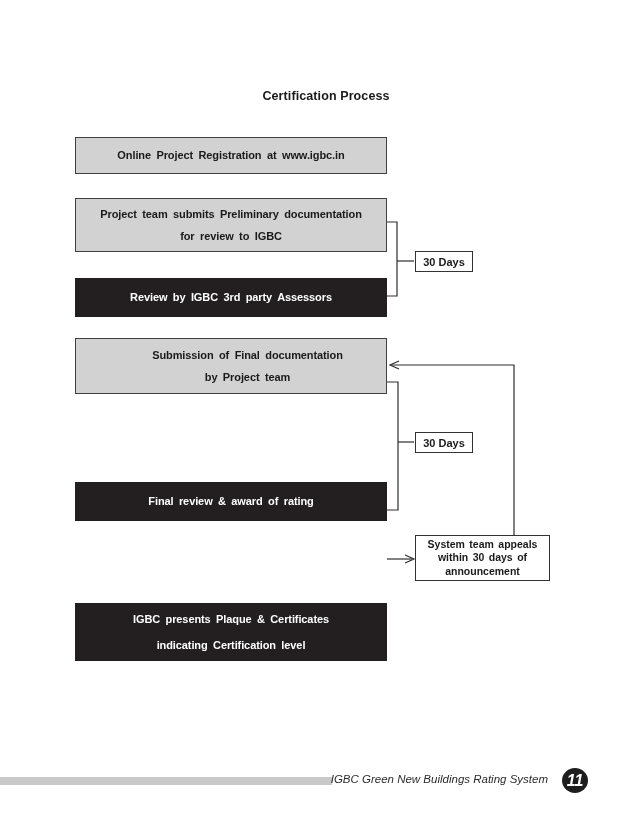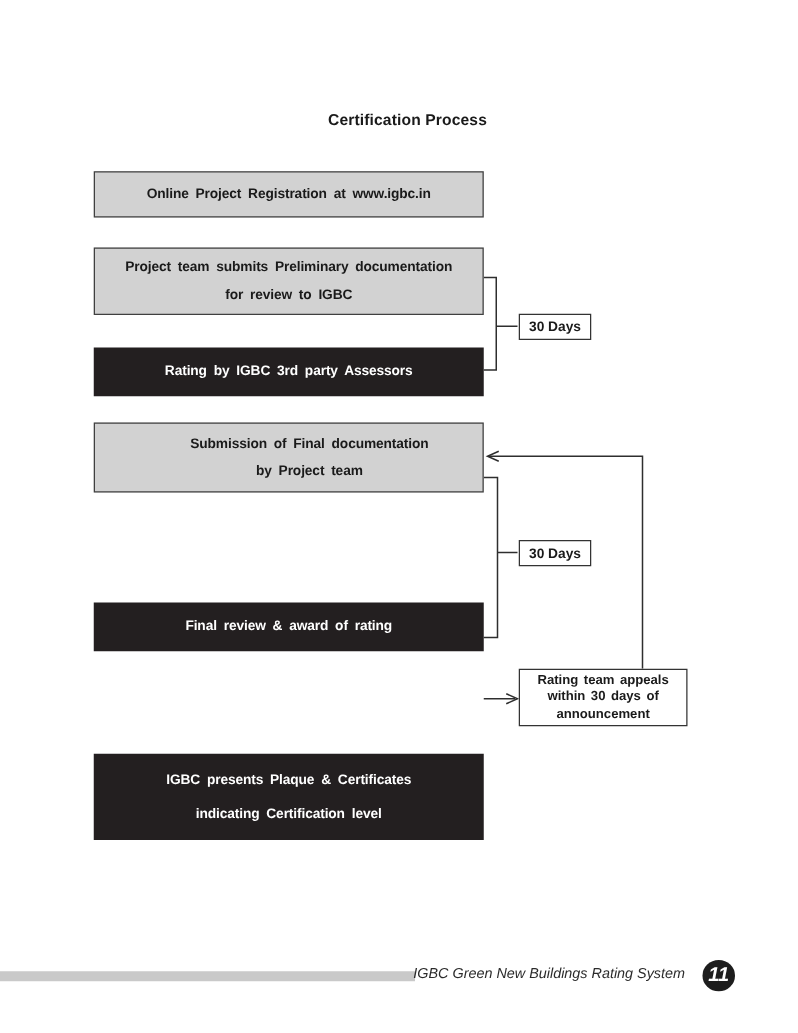--- a/index.html
+++ b/index.html
@@ -63,21 +63,21 @@
     background: var(--box-black, #231f20);
     color: #ffffff;
   }
   .b1 { top: 137px; height: 37px; }
   .b2 { top: 198px; height: 54px; gap: 9px; }
   .b3 { top: 278px; height: 39px; }
   .b4 { top: 338px; height: 56px; gap: 9px; padding-left: 33px; }
   .b5 { top: 420px; height: 38px; }
   .b6 { top: 482px; height: 39px; }
   .b7 { top: 542px; height: 38px; }
-  .b8 { top: 603px; height: 69px; gap: 14px; }
+  .b8 { top: 603px; height: 58px; gap: 14px; }
   .dlabel {
     position: absolute;
     left: 415px;
     width: 58px;
     height: 21px;
     box-sizing: border-box;
     background: #ffffff;
     border: 1.2px solid #333333;
     display: flex;
     align-items: center;
@@ -169,21 +169,21 @@
   <div class="fbox gray b1">
     <span>Online Project Registration at www.igbc.in</span>
   </div>
 
   <div class="fbox gray b2">
     <span>Project team submits Preliminary documentation</span>
     <span>for review to IGBC</span>
   </div>
 
   <div class="fbox black b3">
-    <span>Rating by IGBC 3rd party Assessors</span>
+    <span>Review by IGBC 3rd party Assessors</span>
   </div>
 
   <div class="fbox gray b4">
     <span>Submission of Final documentation</span>
     <span>by Project team</span>
   </div>
 
 
   <div class="fbox black b6">
     <span>Final review &amp; award of rating</span>
@@ -192,21 +192,21 @@
 
   <div class="fbox black b8">
     <span>IGBC presents Plaque &amp; Certificates</span>
     <span>indicating Certification level</span>
   </div>
 
   <div class="dlabel d1">30 Days</div>
   <div class="dlabel d2">30 Days</div>
 
   <div class="appeal">
-    <span>Rating team appeals</span>
+    <span>System team appeals</span>
     <span>within 30 days of</span>
     <span>announcement</span>
   </div>
 
   <div class="footer-bar"></div>
   <span class="footer-text">IGBC Green New Buildings Rating System</span>
   <span class="page-num">11</span>
 
 </div>
 

